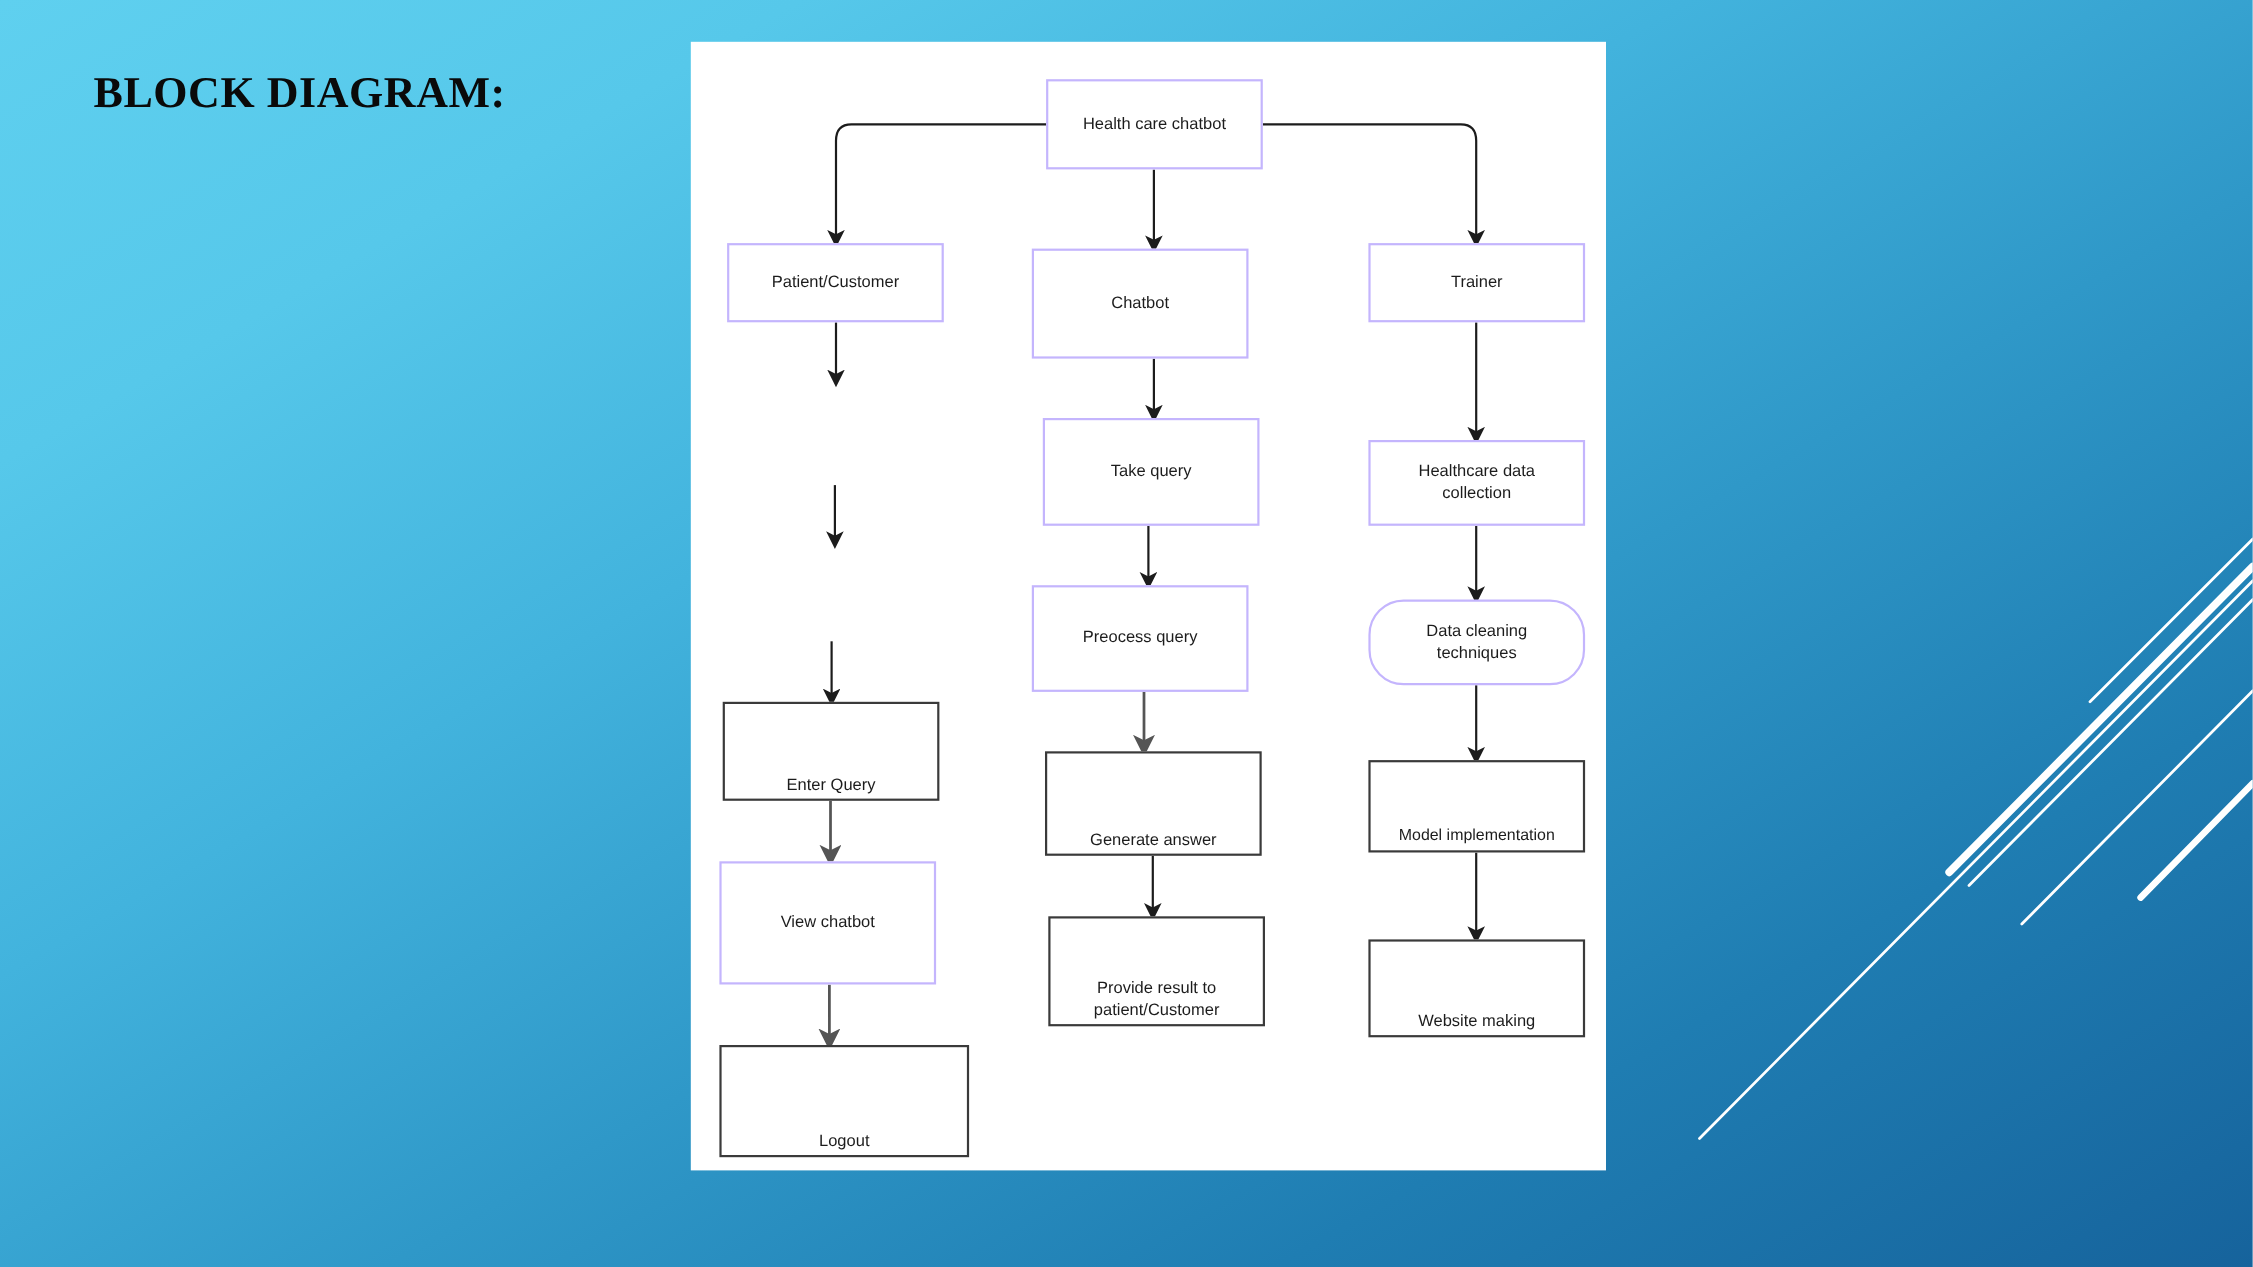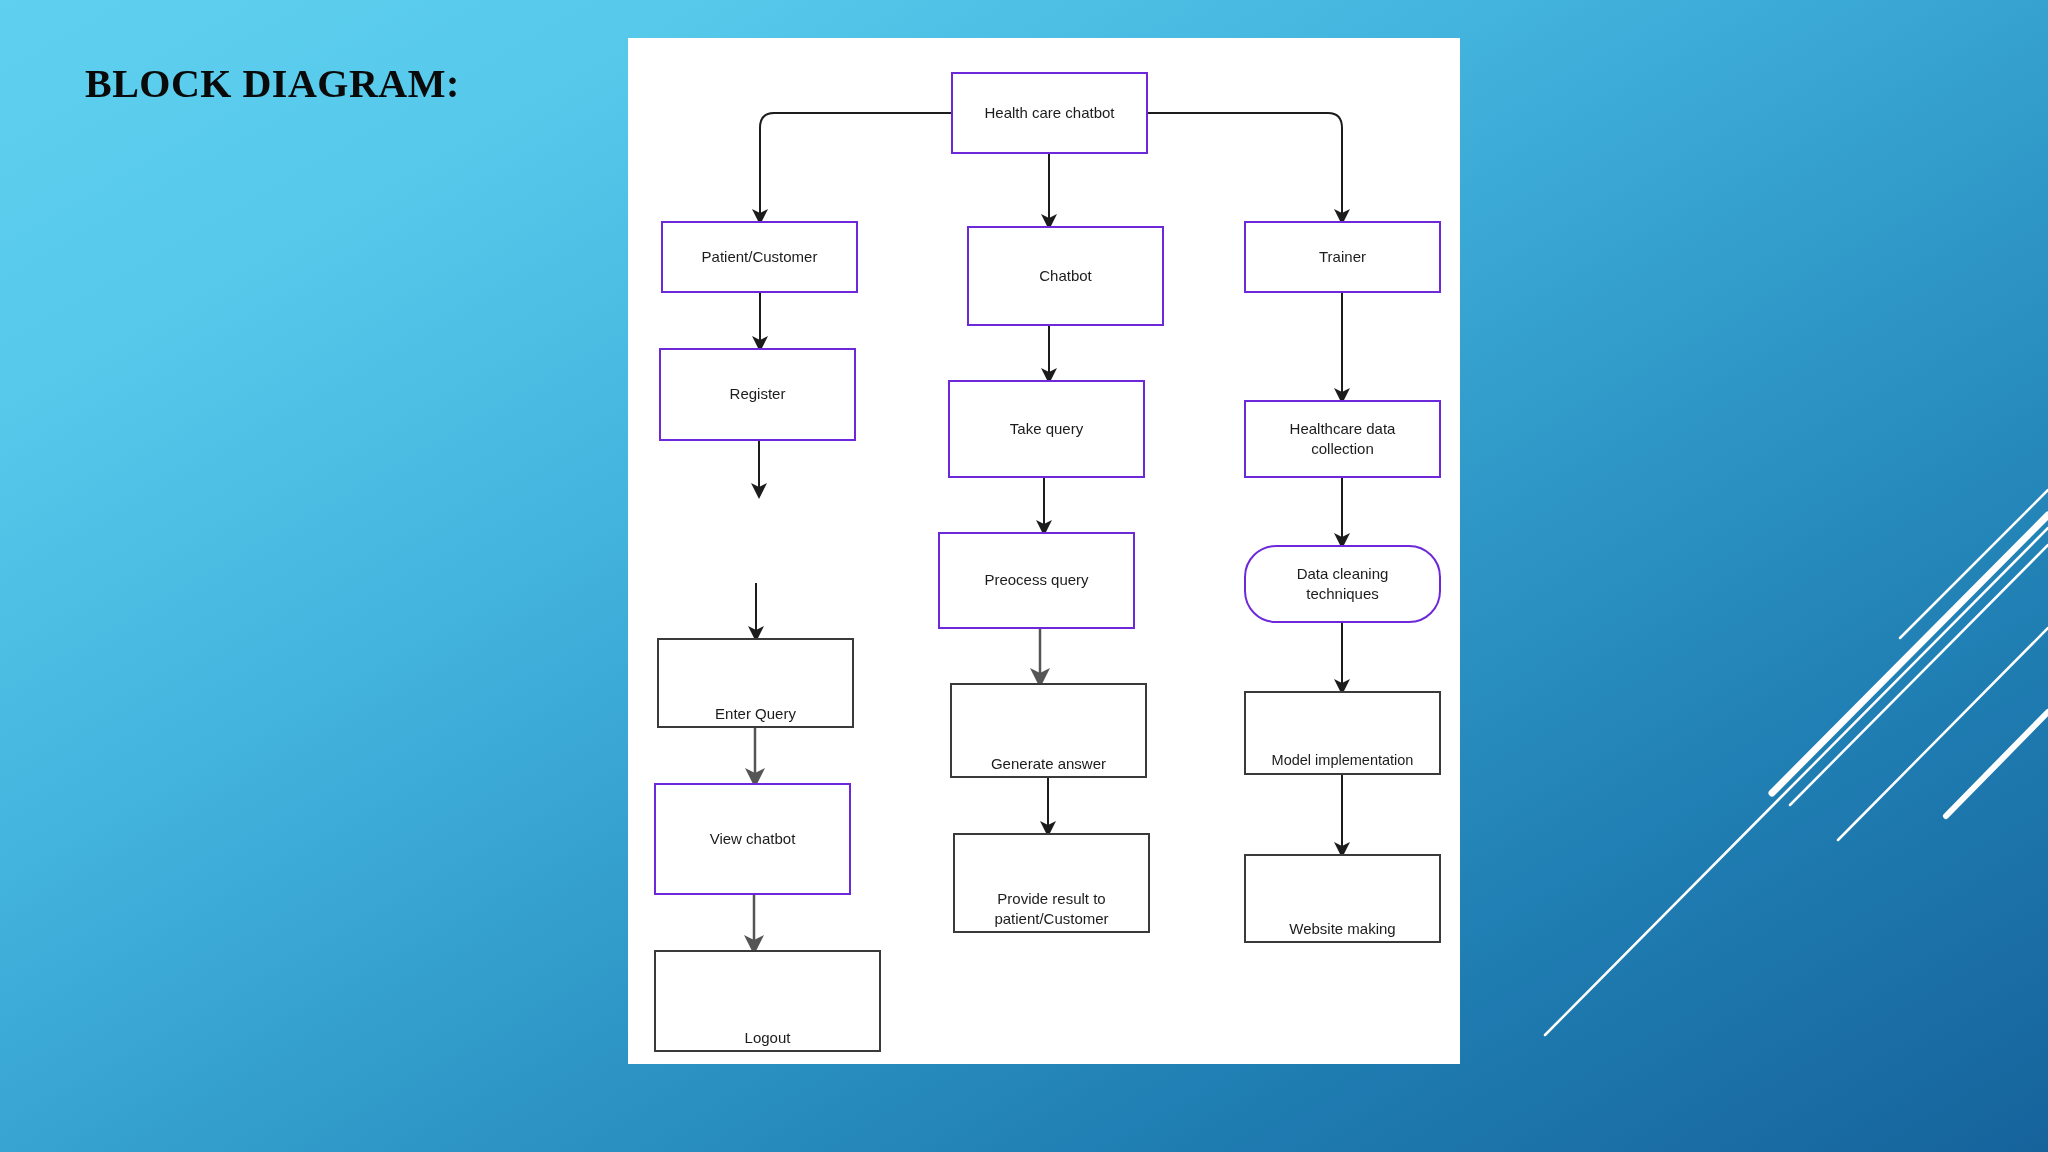--- a/index.html
+++ b/index.html
@@ -44,21 +44,21 @@
     font-size:40px;
     letter-spacing:0.5px;
     color:#0a0a0a;
     white-space:nowrap;
   }
 
   
   .node {
     position:absolute;
     background:#ffffff;
-    border:2px solid #6d28d9;
+    border:2px solid #c4b5fd;
     display:flex;
     align-items:center;
     justify-content:center;
     text-align:center;
     color:#1c1c1c;
     font-size:15px;
     line-height:1.35;
     padding:2px 4px;
   }
   .node.dark { border-color:#3a3a3a;align-items:flex-end; }
@@ -131,34 +131,31 @@
       </g>
     </svg>
 
     <div class="node" style="left:323px; top:34px; width:197px; height:82px;">
       <span>Health care chatbot</span>
     </div>
 
     <div class="node" style="left:33px; top:183px; width:197px; height:72px;">
       <span>Patient/Customer</span>
     </div>
-    <div class="node" style="left:31px; top:310px; width:197px; height:93px;">
-      <span>Register</span>
-    </div>
     <div class="node dark" style="left:29px; top:600px; width:197px; height:90px;">
       <span>Enter Query</span>
     </div>
     <div class="node" style="left:26px; top:745px; width:197px; height:112px;">
       <span>View chatbot</span>
     </div>
     <div class="node dark" style="left:26px; top:912px; width:227px; height:102px;">
       <span>Logout</span>
     </div>
 
-    <div class="node" style="left:339px; top:188px; width:197px; height:100px;">
+    <div class="node" style="left:310px; top:188px; width:197px; height:100px;">
       <span>Chatbot</span>
     </div>
     <div class="node" style="left:320px; top:342px; width:197px; height:98px;">
       <span>Take query</span>
     </div>
     <div class="node dark" style="left:322px; top:645px; width:197px; height:95px;">
       <span>Generate answer</span>
     </div>
     <div class="node" style="left:310px; top:494px; width:197px; height:97px;">
       <span>Preocess query</span>

